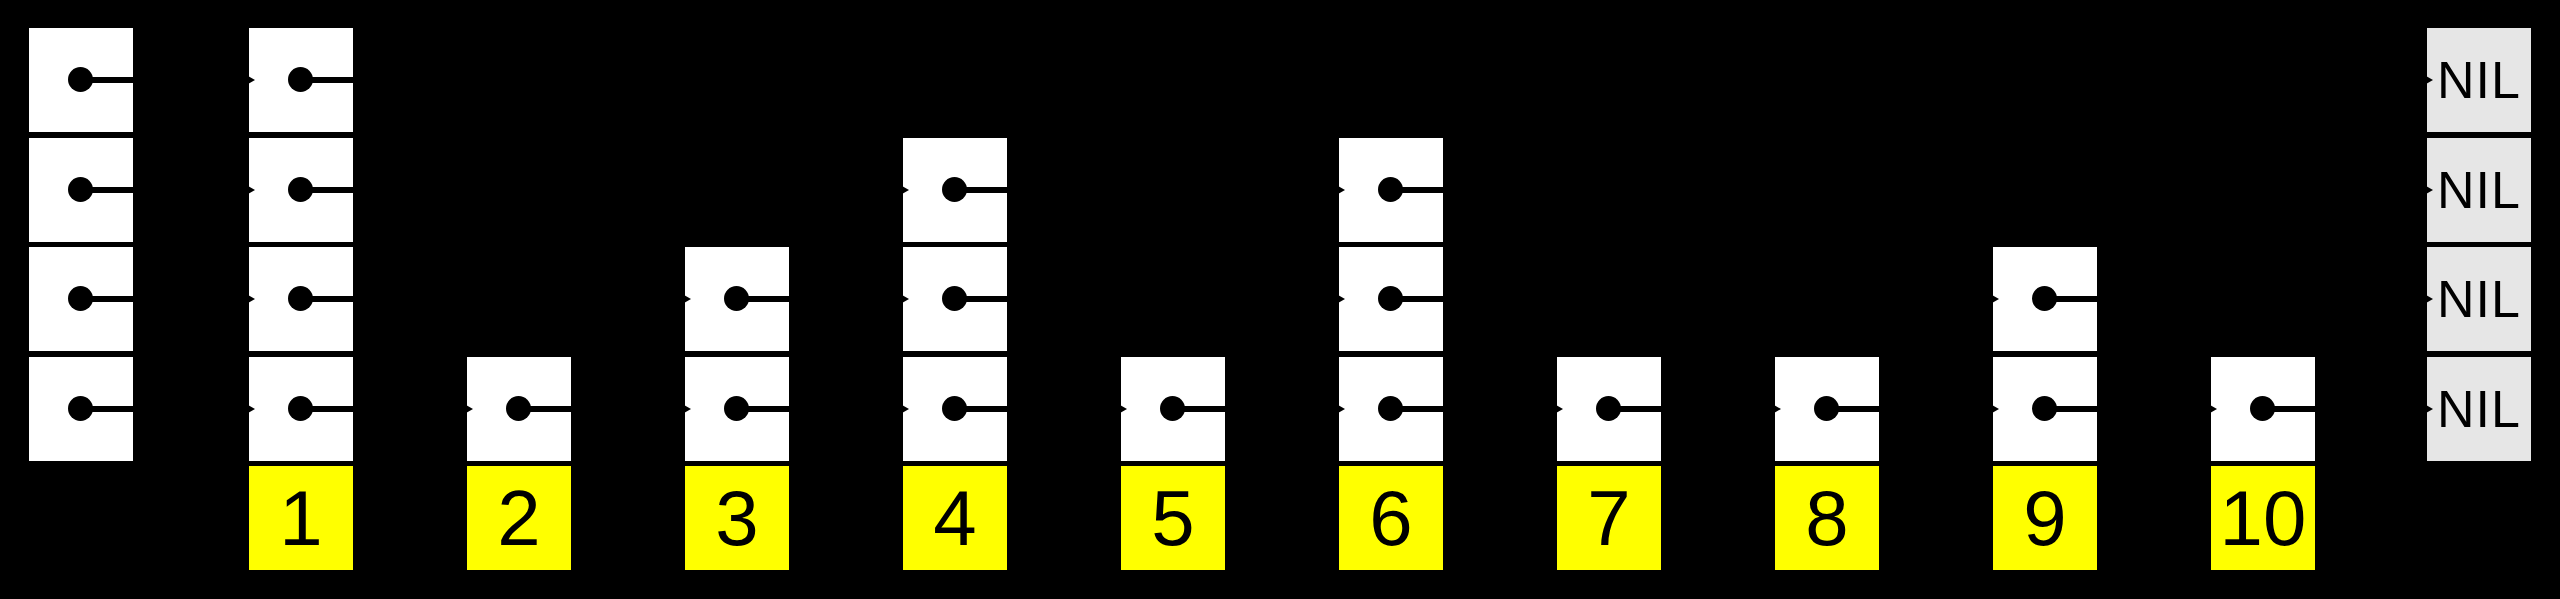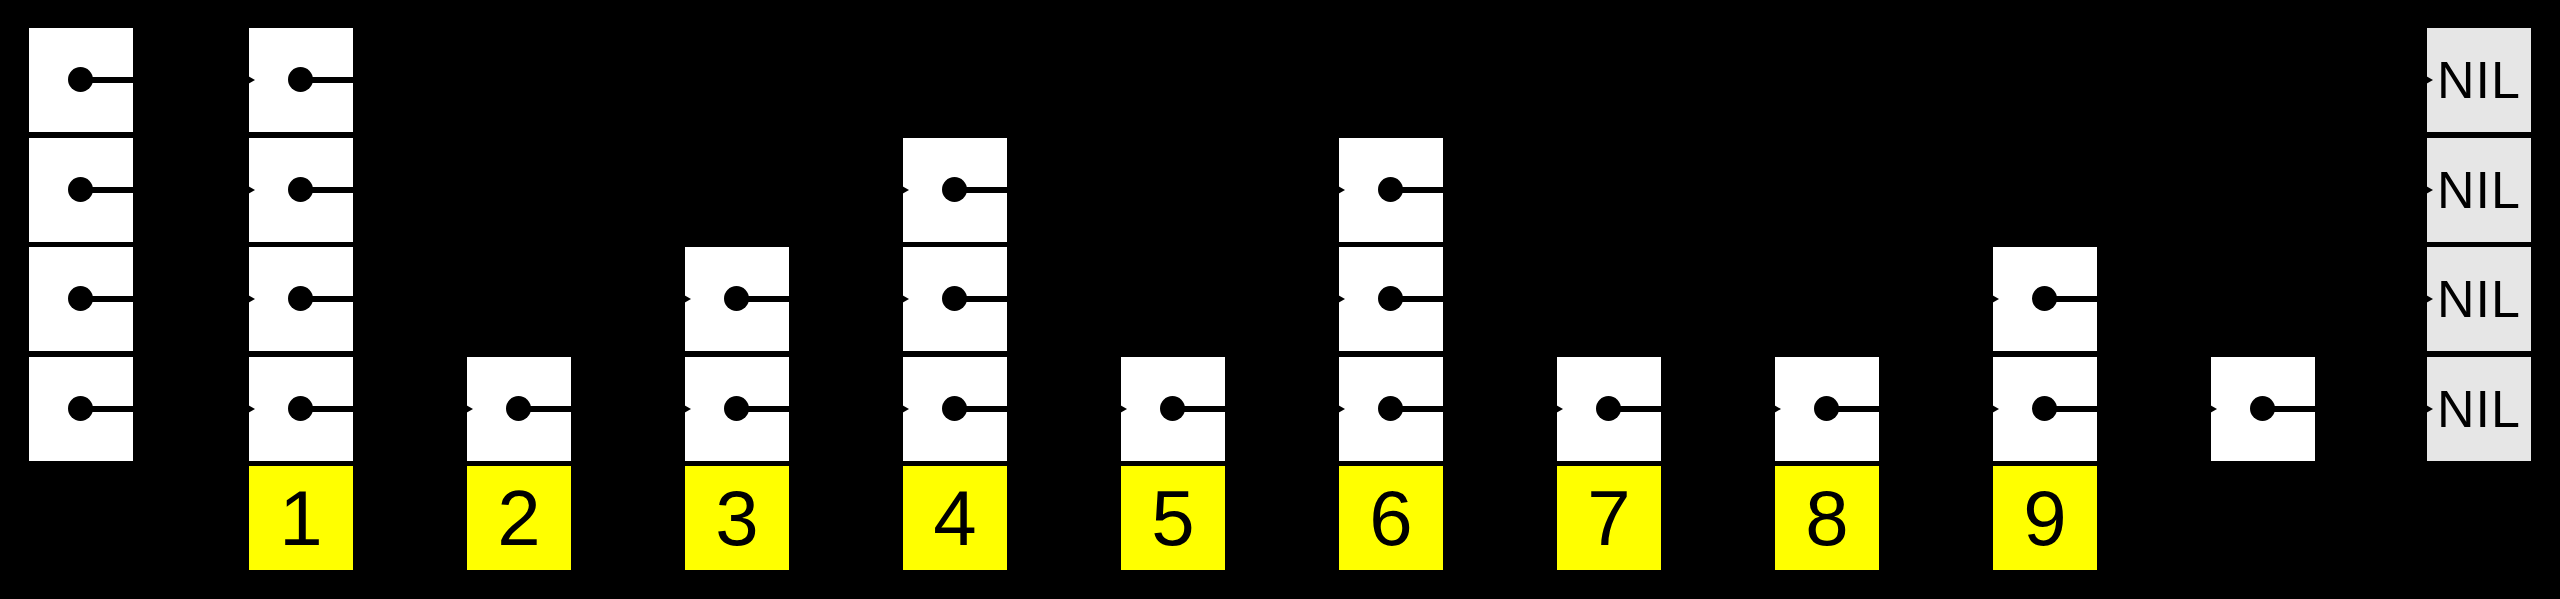--- a/index.html
+++ b/index.html
@@ -213,20 +213,23 @@
     </div>
     <div class="arrowhead" style="left: 1985px; top: 401px; border-left-color: rgb(0, 0, 0);"></div>
     <div class="label-cell" style="left: 1993px; top: 466px; background: rgb(255, 255, 0);">
       <span class="label-text" style="color: rgb(0, 0, 0);">9</span>
     </div>
     <div class="cell white" style="left: 2211px; top: 357px; background: rgb(255, 255, 255);">
       <div class="dot" style="background: rgb(0, 0, 0);"></div>
       <div class="ptr-line" style="background: rgb(0, 0, 0);"></div>
     </div>
     <div class="arrowhead" style="left: 2203px; top: 401px; border-left-color: rgb(0, 0, 0);"></div>
+    <div class="label-cell" style="left: 2211px; top: 466px; background: rgb(255, 255, 0);">
+      <span class="label-text" style="color: rgb(0, 0, 0);">10</span>
+    </div>
     <div class="cell nil" style="left: 2427px; top: 28px;">
       <span class="nil-text" style="color: rgb(0, 0, 0);">NIL</span>
     </div>
     <div class="arrowhead" style="left: 2419px; top: 72px; border-left-color: rgb(0, 0, 0);"></div>
     <div class="cell nil" style="left: 2427px; top: 138px;">
       <span class="nil-text" style="color: rgb(0, 0, 0);">NIL</span>
     </div>
     <div class="arrowhead" style="left: 2419px; top: 182px; border-left-color: rgb(0, 0, 0);"></div>
     <div class="cell nil" style="left: 2427px; top: 247px;">
       <span class="nil-text" style="color: rgb(0, 0, 0);">NIL</span>

